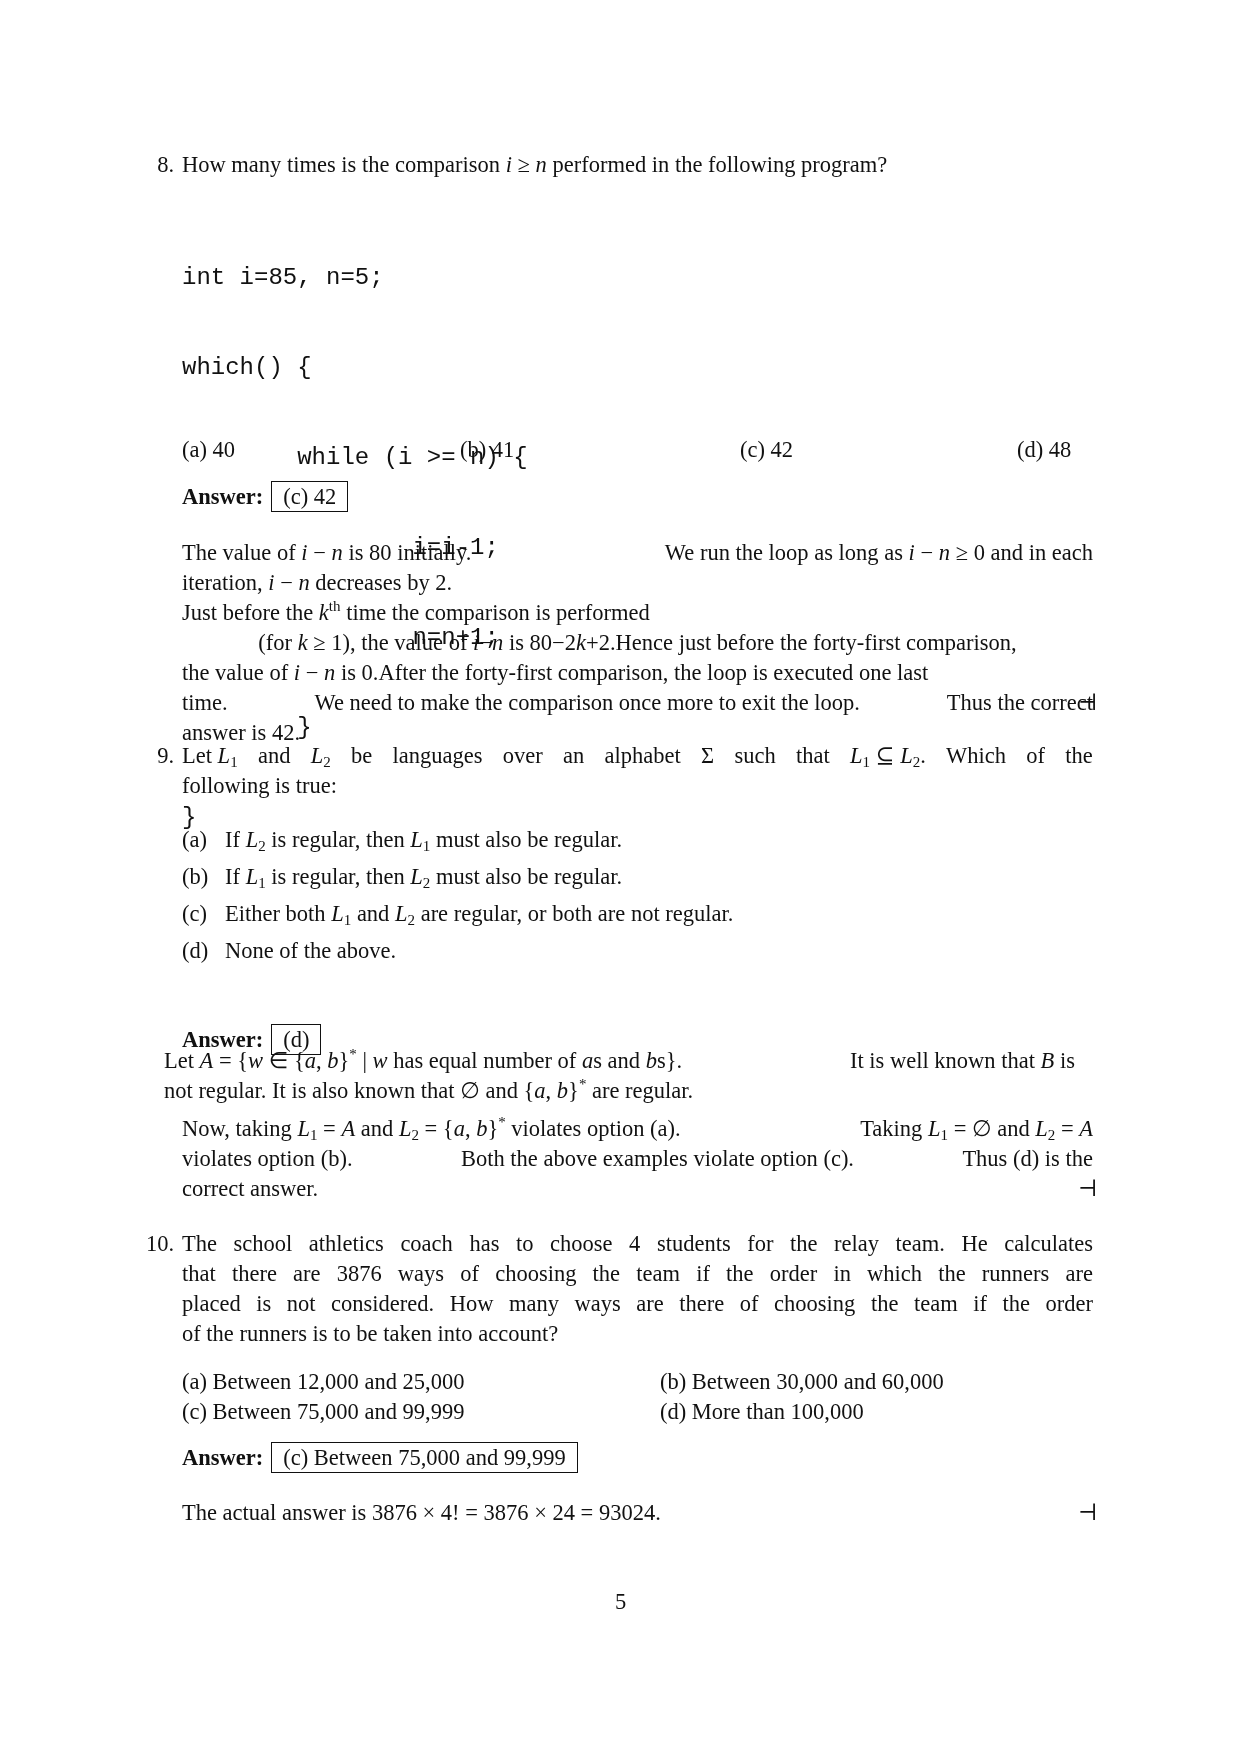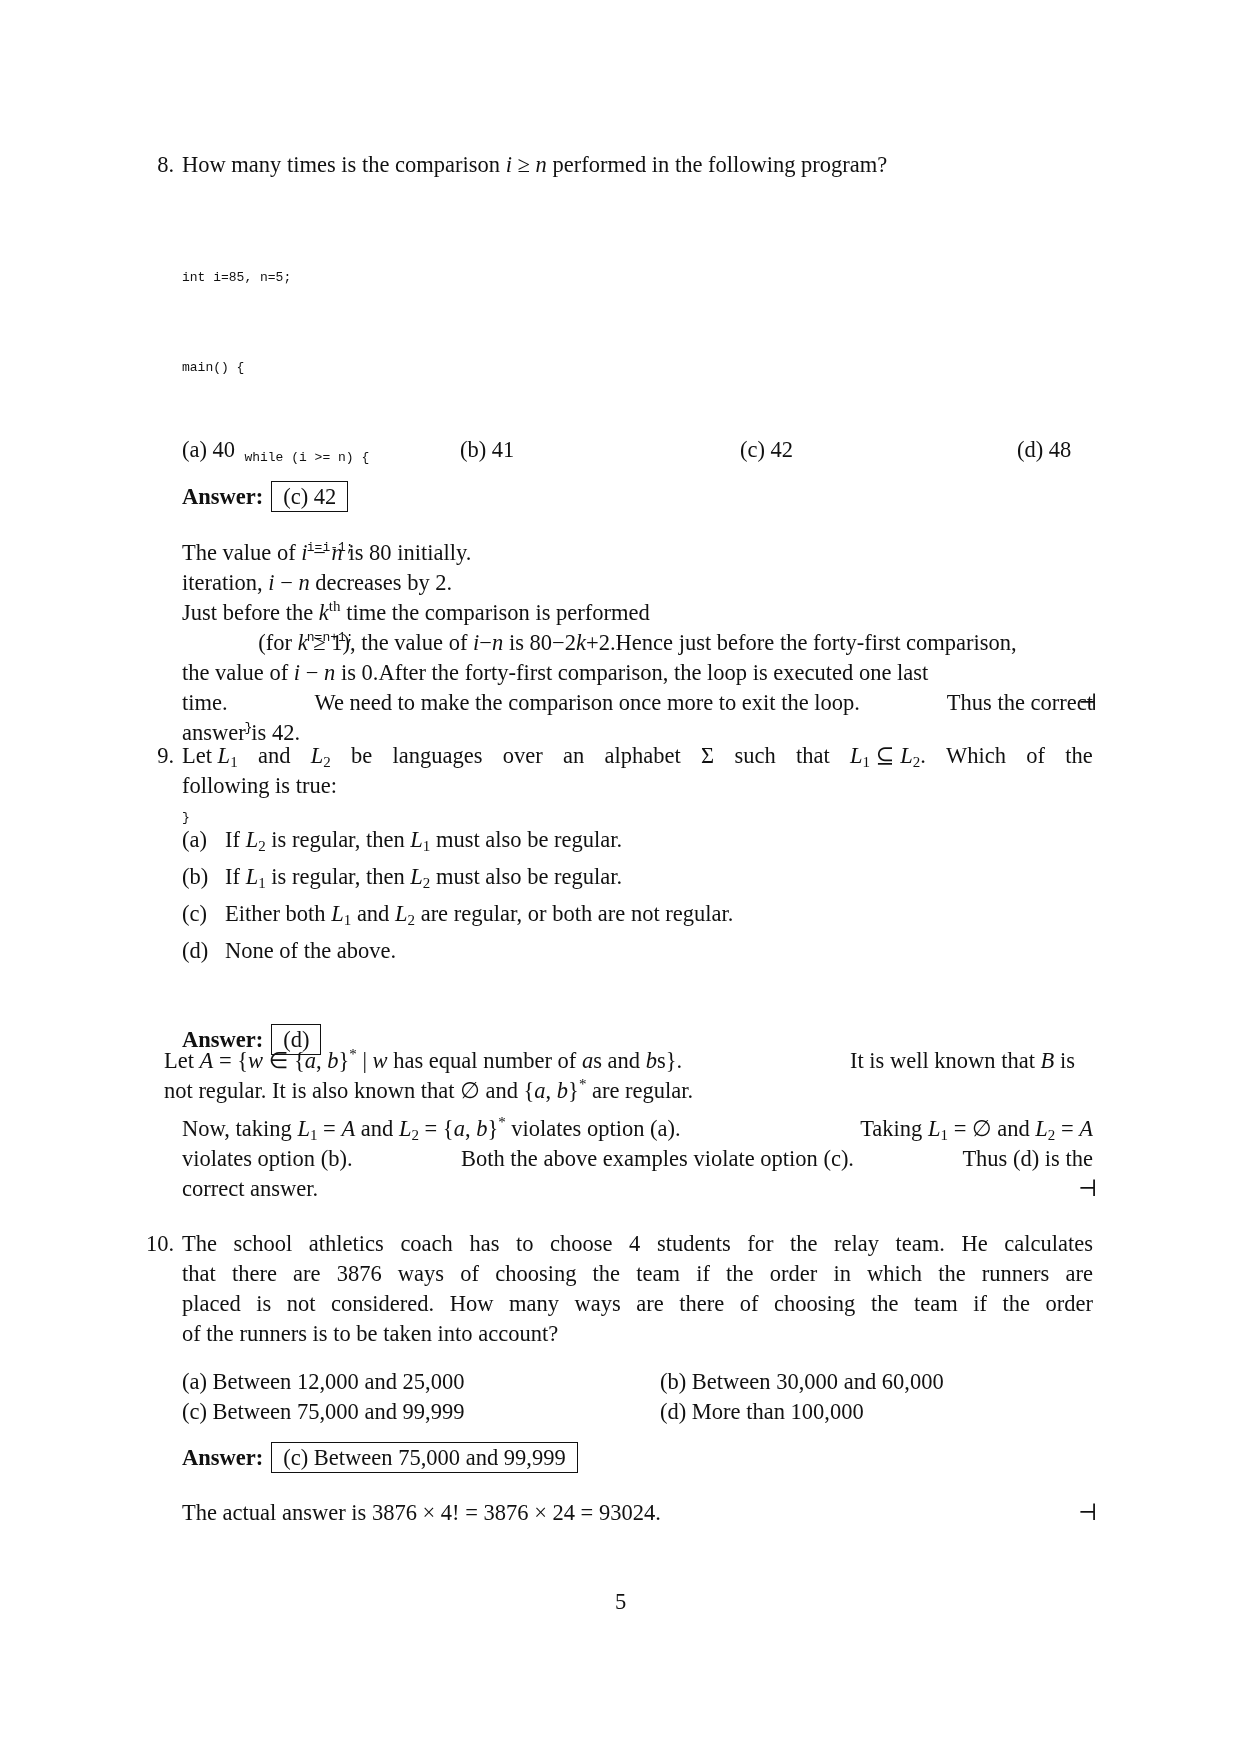--- a/index.html
+++ b/index.html
@@ -3,21 +3,21 @@
 <meta charset="utf-8">
 <style>
   html, body { margin: 0; padding: 0; background: #ffffff; }
   body {
     width: 1241px; height: 1754px; position: relative; overflow: hidden;
     font-family: "Liberation Serif", "DejaVu Serif", serif;
     color: #111; font-size: 22.5px; line-height: 30px;
   }
   .abs { position: absolute; }
   .qnum { position: absolute; text-align: right; width: 40px; }
-  .mono { font-family: "Liberation Mono", "DejaVu Sans Mono", monospace; font-size: 13px; white-space: pre; line-height: 30px; }
+  .mono { font-family: "Liberation Mono", "DejaVu Sans Mono", monospace; font-size: 24px; white-space: pre; line-height: 30px; }
   .just { text-align: justify; text-align-last: left; width: 911px; }
   i, .m { font-style: italic; }
   .ans-label { font-weight: bold; }
   .ans-box { display: inline-block; border: 1.2px solid #111; padding: 0 11px; line-height: 29px; margin-left: 8px; }
   .qed { position: absolute; left: 1078px; }
   sub { font-size: 15px; vertical-align: -4px; line-height: 0; font-style: normal; }
   sup { font-size: 15px; vertical-align: 9px; line-height: 0; }
   .opt-row { position: absolute; white-space: nowrap; }
   .pagenum { position: absolute; left: 0; width: 1241px; text-align: center; top: 1587px; }
 </style>
@@ -25,40 +25,41 @@
 <body>
 
 <div>
   <div class="qnum" style="left:134px; top:150px;">8.</div>
   <div class="abs" style="left:182px; top:150px; white-space:nowrap;">
     <span>How many times is the comparison </span><span class="m">i ≥ n</span><span> performed in the following program?</span>
   </div>
 
   <div class="abs mono" style="left:182px; top:203px;">
     <div>int i=85, n=5;</div>
-    <div>main() {</div>
+    <div>which() {</div>
     <div>        while (i &gt;= n) {</div>
     <div>                i=i-1;</div>
     <div>                n=n+1;</div>
     <div>        }</div>
     <div>}</div>
   </div>
 
   <div class="opt-row" style="left:182px; top:435px;">(a) 40</div>
   <div class="opt-row" style="left:460px; top:435px;">(b) 41</div>
   <div class="opt-row" style="left:740px; top:435px;">(c) 42</div>
   <div class="opt-row" style="left:1017px; top:435px;">(d) 48</div>
 
   <div class="abs" style="left:182px; top:481px;">
     <span class="ans-label">Answer:</span><span class="ans-box">(c) 42</span>
   </div>
 
   <div class="abs" style="left:182px; top:538px; width:911px;">
     <div style="display:flex; justify-content:space-between;">
         <span>The value of <i>i</i> − <i>n</i> is 80 initially.</span>
+        <span>We run the loop as long as <i>i</i> − <i>n</i> ≥ 0 and in each</span>
       </div>
     <div style="display:flex; justify-content:space-between;flex-direction:column;">
         <span>iteration, <i>i</i> − <i>n</i> decreases by 2.</span>
         <span>Just before the <i>k</i><sup>th</sup> time the comparison is performed</span>
       </div>
     <div style="display:flex; justify-content:center;">
         <span>(for <i>k</i> ≥ 1), the value of <i>i</i>−<i>n</i> is 80−2<i>k</i>+2.</span>
         <span>Hence just before the forty-first comparison,</span>
       </div>
     <div style="display:flex; justify-content:flex-start;">

